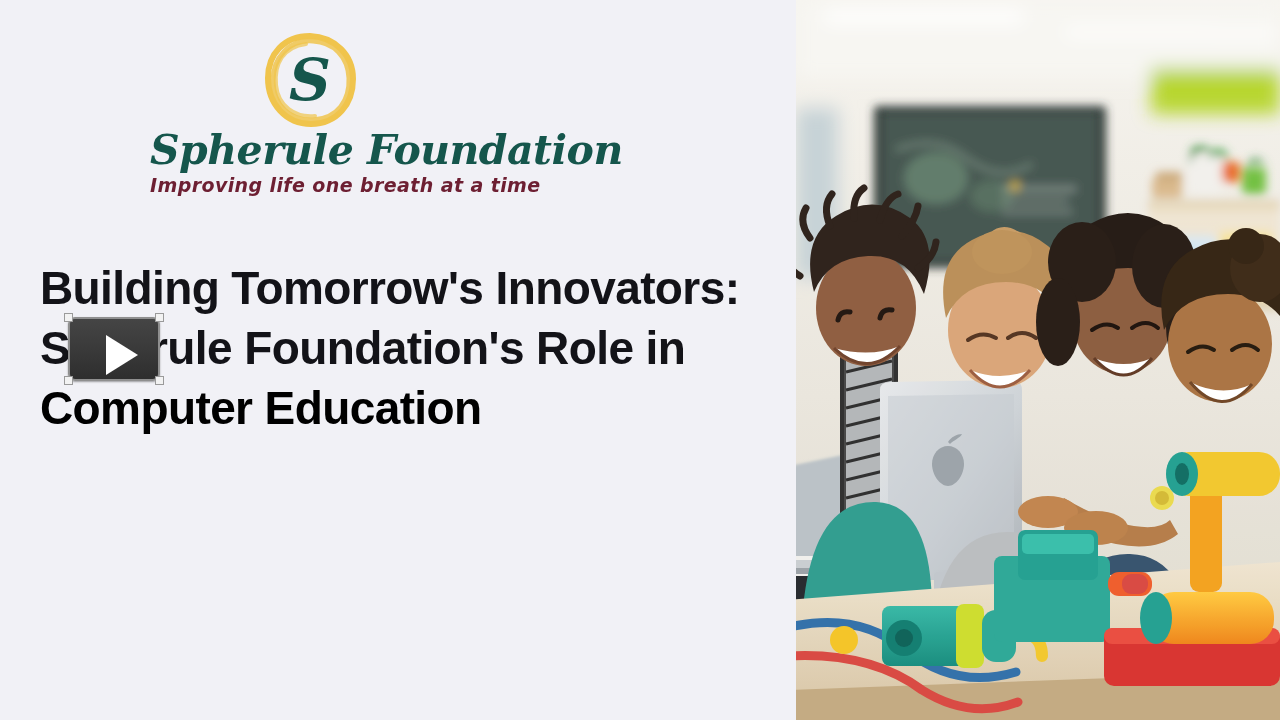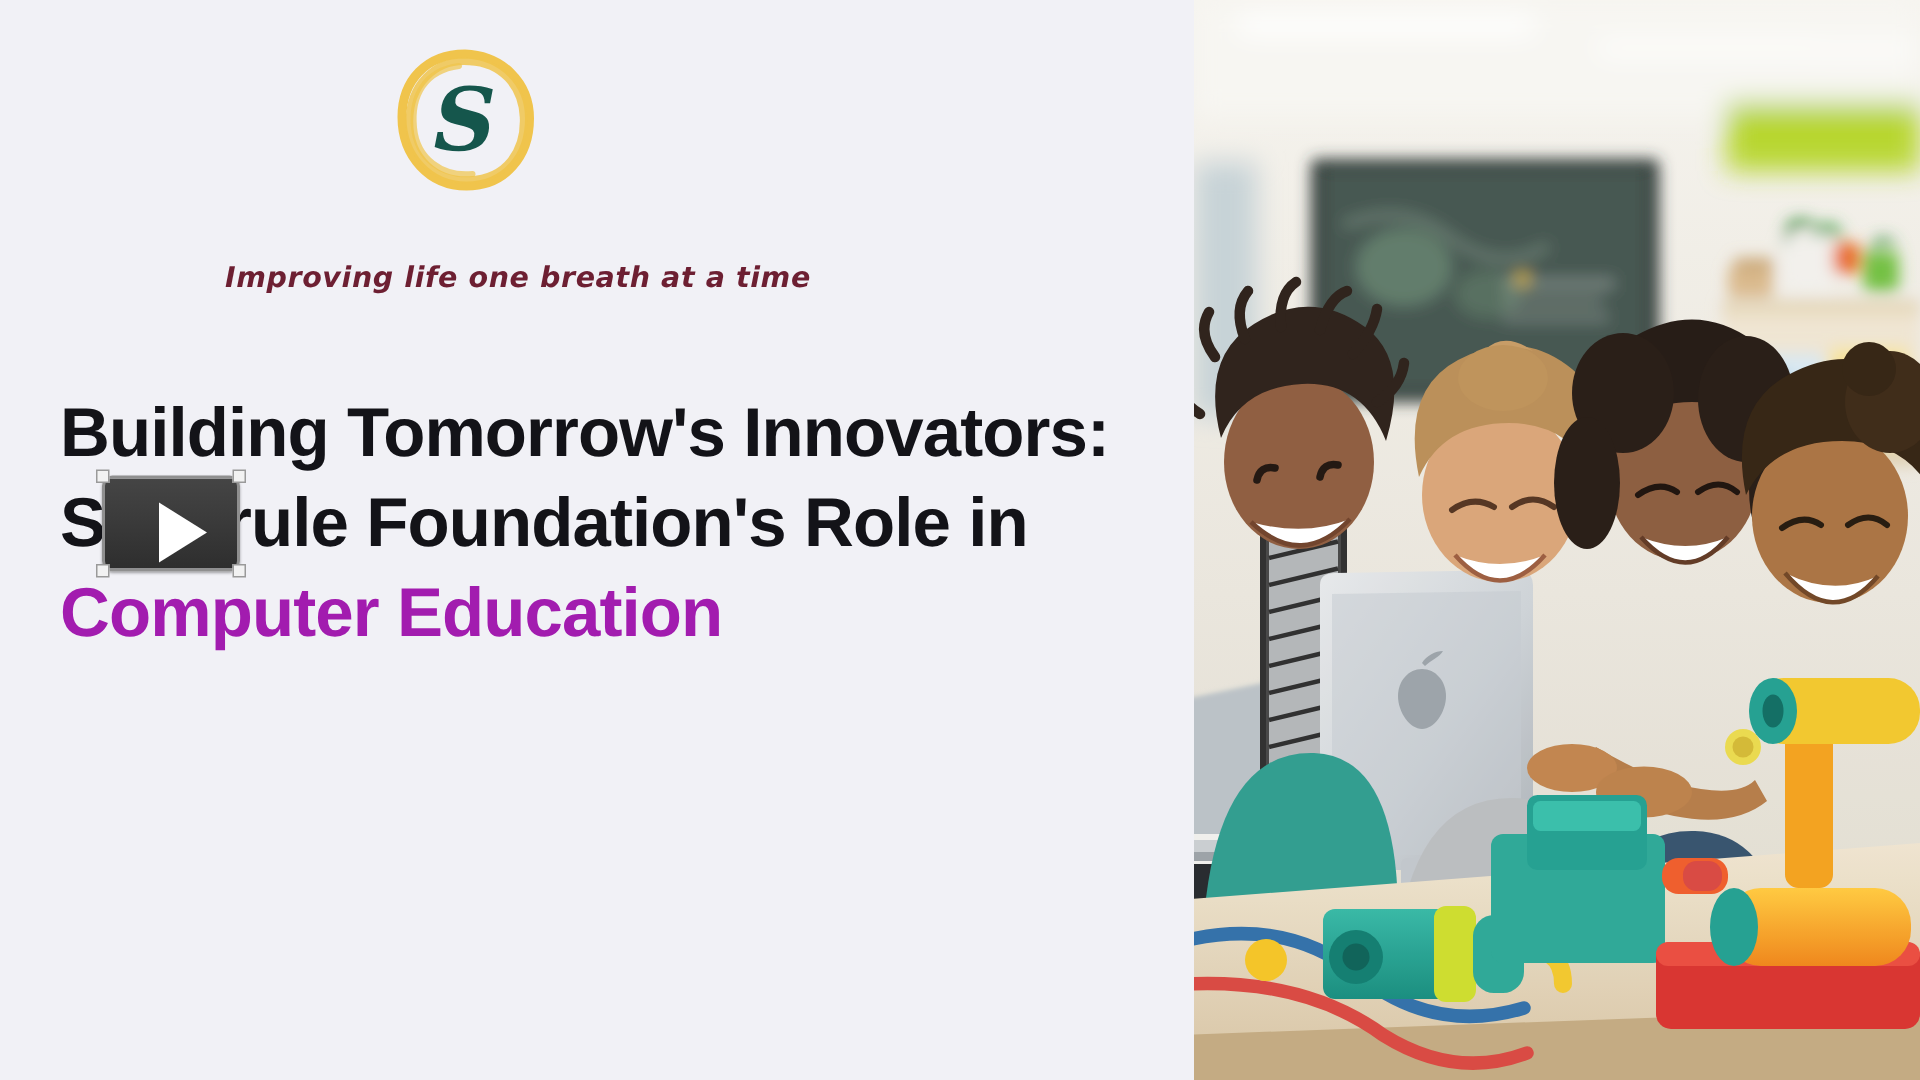--- a/index.html
+++ b/index.html
@@ -91,21 +91,21 @@
     width: 742px;
     font-family: "Liberation Sans", sans-serif;
     font-weight: bold;
     font-size: 46px;
     line-height: 60px;
     letter-spacing: -0.6px;
     color: #131318;
     margin: 0;
   }
 
-  .title .accent { color: #a21caf; }
+  .title .accent { color: #000000; }
 
   
   .play-overlay {
     position: absolute;
     left: 64px;
     top: 313px;
     width: 100px;
     height: 72px;
   }
 
@@ -171,20 +171,21 @@
         <svg viewBox="0 0 104 104" xmlns="http://www.w3.org/2000/svg" aria-hidden="true">
           <g fill="none" stroke="#f0c44c" stroke-width="6" stroke-linecap="round">
             <path d="M52 8 C26 8 10 26 10 50 C10 76 28 96 53 96 C79 96 95 76 95 51 C95 27 77 9 52 8 Z"></path>
             <path d="M55 13 C31 11 15 30 15 53 C15 78 33 93 55 92 C80 91 92 72 91 50 C90 29 76 14 55 13 Z" stroke-width="5" opacity="0.85"></path>
             <path d="M48 16 C25 19 16 36 18 57 C20 78 37 90 57 88" stroke-width="4" opacity="0.7"></path>
           </g>
           <text x="52" y="72" text-anchor="middle" font-family="DejaVu Serif, serif" font-style="italic" font-weight="bold" font-size="58" fill="#15564c">S</text>
         </svg>
       </div>
 
+      <div class="logo-wordmark">Spherule Foundation</div>
 
       <div class="logo-tagline">Improving life one breath at a time</div>
     </div>
 
     <h1 class="title"><span>Building Tomorrow's Innovators: Spherule Foundation's Role in </span><span class="accent">Computer Education</span></h1>
 
     <div class="play-overlay">
       <div class="play-box">
         <div class="play-triangle"></div>
       </div>

